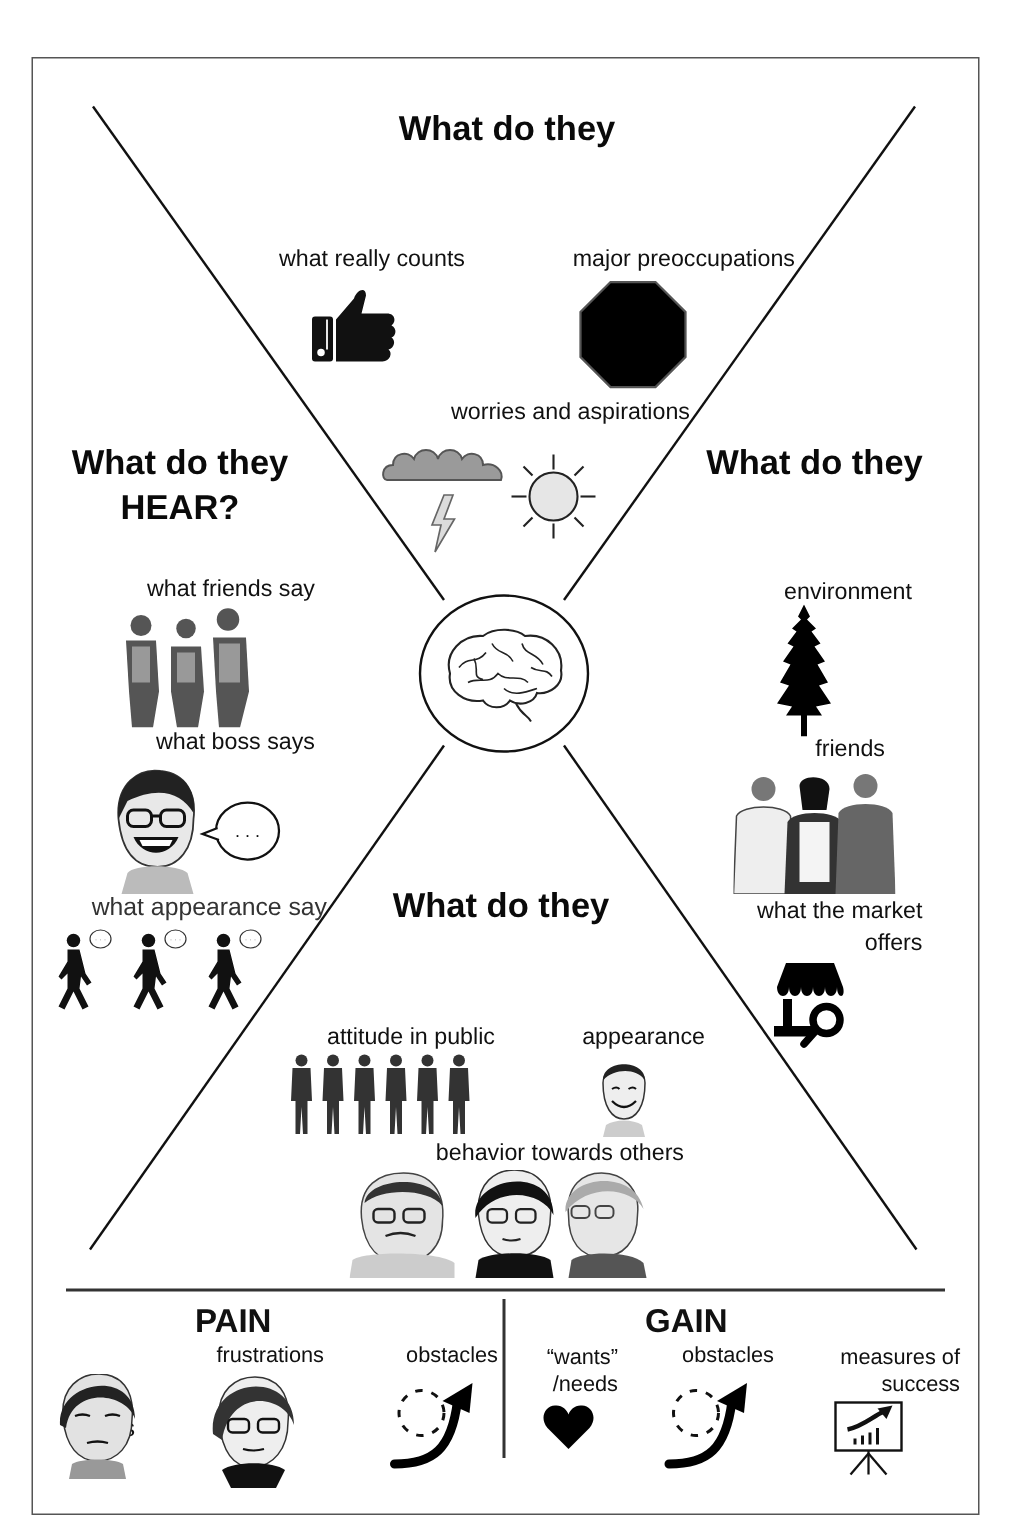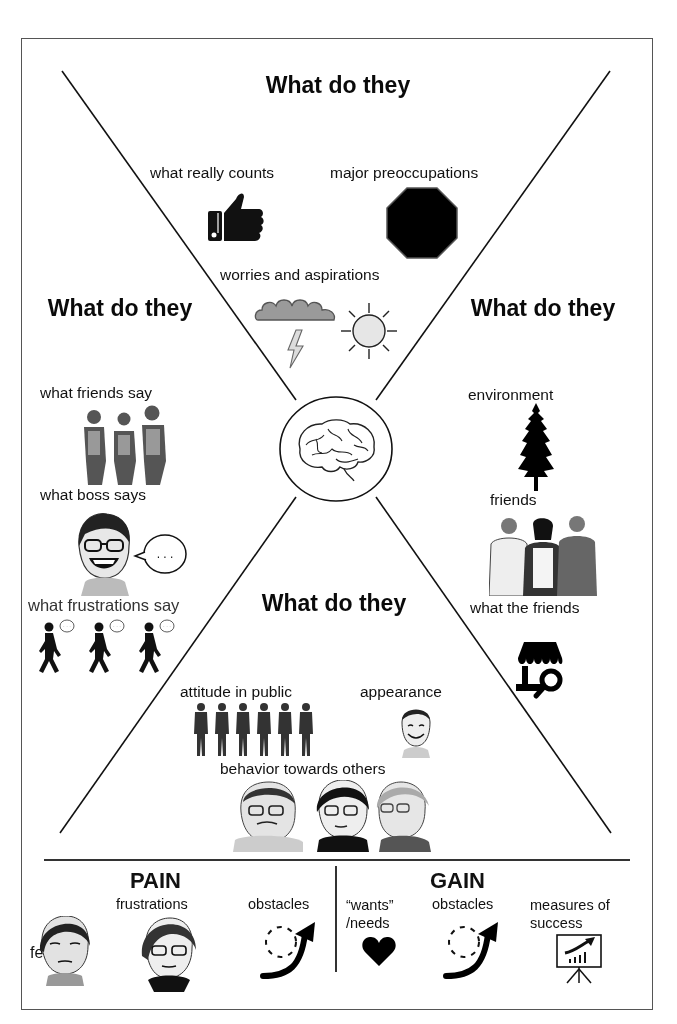--- a/index.html
+++ b/index.html
@@ -3,21 +3,21 @@
 <meta charset="utf-8">
 <style>
   html, body { margin:0; padding:0; background:#ffffff; }
   body { width:677px; height:1024px; position:relative; overflow:hidden;
          font-family:"Liberation Sans", "DejaVu Sans", sans-serif; color:#111; }
   .frame { position:absolute; left:21px; top:38px; width:632px; height:972px;
            border:1.5px solid #555; box-sizing:border-box; }
   svg.lines { position:absolute; left:0; top:0; }
   .abs { position:absolute; }
   .title { font-weight:bold; text-align:center; line-height:30px; font-size:23px; color:#0a0a0a; }
-  .label { font-size:15.5px; text-align:left; white-space:nowrap; color:#111; }
+  .label { font-size:15.5px; text-align:right; white-space:nowrap; color:#111; }
   .section-title { font-weight:bold; font-size:22px; }
   .icon svg { display:block; }
   .sep-h { position:absolute; left:44px; top:859px; width:586px; height:2px; background:#333; }
   .sep-v { position:absolute; left:335px; top:866px; width:2px; height:106px; background:#333; }
 </style>
 </head>
 <body>
 
 <div class="frame"></div>
 
@@ -77,20 +77,21 @@
         <line x1="43" y1="43" x2="49" y2="49"></line>
       <line x1="49" y1="9" x2="43" y2="15"></line>
         <line x1="15" y1="43" x2="9" y2="49"></line>
     </g>
     <circle cx="29" cy="29" r="16" fill="#e6e6e6" stroke="#222" stroke-width="1.4"></circle>
   </svg>
 </div>
 
 <div class="abs title" style="left:20px;top:293px;width:200px;">
   <div>What do they</div>
+  <div>HEAR?</div>
 </div>
 <div class="abs label" style="left:40px;top:384px;width:170px;">what friends say</div>
 <div class="abs icon" style="left:78px;top:405px;">
   <svg width="92" height="80" viewBox="0 0 92 80">
     <g fill="#555">
       <circle cx="16" cy="12" r="7"></circle>
         <path d="M6 22 L26 22 L28 56 L24 80 L10 80 L8 56 Z"></path>
       <circle cx="46" cy="14" r="6.5"></circle>
         <path d="M36 26 L56 26 L58 56 L54 80 L40 80 L36 56 Z"></path>
       <circle cx="74" cy="8" r="7.5"></circle>
@@ -116,21 +117,21 @@
     <path d="M10 70 C14 64 44 64 50 70 L54 84 L6 84 Z" fill="#bbb"></path>
   </svg>
 </div>
 <div class="abs icon" style="left:133px;top:530px;">
   <svg width="56" height="50" viewBox="0 0 56 50">
     <ellipse cx="32" cy="24" rx="21" ry="19" fill="#fff" stroke="#111" stroke-width="1.5"></ellipse>
     <path d="M12 22 L2 26 L13 30" fill="#fff" stroke="#111" stroke-width="1.5"></path>
     <text x="32" y="28" font-size="12" text-anchor="middle" fill="#111" font-family="Liberation Sans, sans-serif">. . .</text>
   </svg>
 </div>
-<div class="abs label" style="left:28px;top:596px;width:190px;font-size:16.5px;color:#333;">what frustrations say</div>
+<div class="abs label" style="left:28px;top:596px;width:190px;font-size:16.5px;color:#333;">what appearance say</div>
 <div class="abs icon" style="left:37px;top:619px;">
   <svg width="150" height="56" viewBox="0 0 150 56">
     <g id="walker">
       <circle cx="12" cy="8" r="4.5" fill="#111"></circle>
       <path d="M8 14 L16 14 L20 30 L24 36 L21 38 L17 32 L16 40 L22 52 L18 54 L12 42 L6 54 L2 52 L8 40 L8 30 L4 34 L2 32 L8 22 Z" fill="#111"></path>
       <ellipse cx="30" cy="7" rx="7" ry="6" fill="#fff" stroke="#333" stroke-width="0.8"></ellipse>
       <text x="30" y="9" font-size="5" text-anchor="middle" fill="#777" font-family="Liberation Sans, sans-serif">· · ·</text>
     </g>
     <g transform="translate(50,0)">
       <circle cx="12" cy="8" r="4.5" fill="#111"></circle>
@@ -165,21 +166,22 @@
         <circle cx="88" cy="10" r="8"></circle>
       </g>
     <path d="M2 30 C6 22 34 22 38 30 L40 82 L0 82 Z" fill="#eee" stroke="#444" stroke-width="1"></path>
     <path d="M36 34 C40 26 68 26 72 34 L74 82 L34 82 Z" fill="#333"></path>
     <rect x="44" y="34" width="20" height="40" fill="#f4f4f4"></rect>
     <path d="M70 28 C74 20 102 20 106 28 L108 82 L68 82 Z" fill="#666"></path>
     <path d="M44 10 C44 2 64 2 64 12 L62 26 L46 26 Z" fill="#111"></path>
   </svg>
 </div>
 <div class="abs label" style="left:470px;top:597px;width:145px;line-height:21px;">
-  <div>what the friends</div>
+  <div>what the market</div>
+  <div>offers</div>
 </div>
 <div class="abs icon" style="left:516px;top:640px;">
   <svg width="54" height="60" viewBox="0 0 54 60">
     <path d="M8 2 L40 2 L46 18 L2 18 Z" fill="#000"></path>
     <path d="M2 18 C2 26 10 26 10 18 C10 26 18 26 18 18 C18 26 26 26 26 18 C26 26 34 26 34 18 C34 26 42 26 42 18 C42 26 48 26 46 18 Z" fill="#000"></path>
     <rect x="6" y="26" width="6" height="22" fill="#000"></rect>
     <rect x="0" y="44" width="26" height="7" fill="#000"></rect>
     <circle cx="35" cy="40" r="9" fill="#fff" stroke="#000" stroke-width="5"></circle>
     <line x1="28" y1="47" x2="20" y2="56" stroke="#000" stroke-width="5" stroke-linecap="round"></line>
   </svg>

